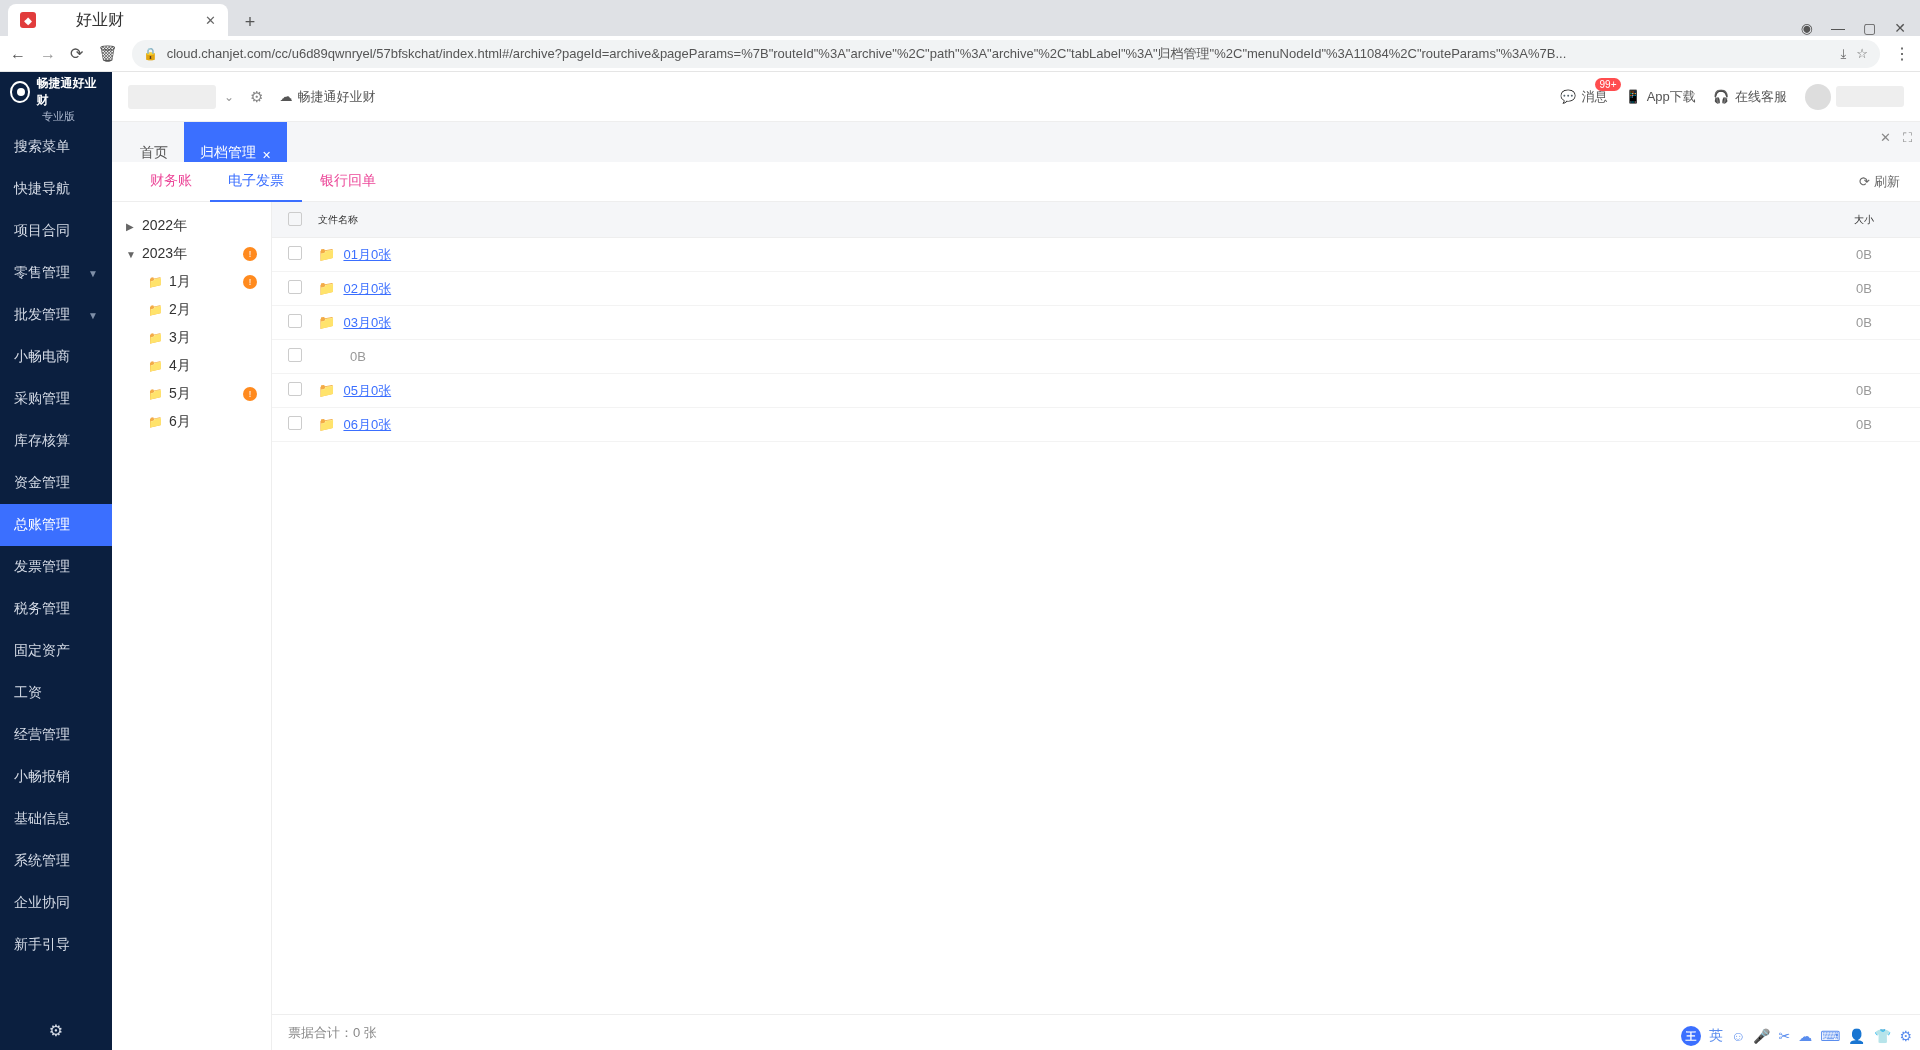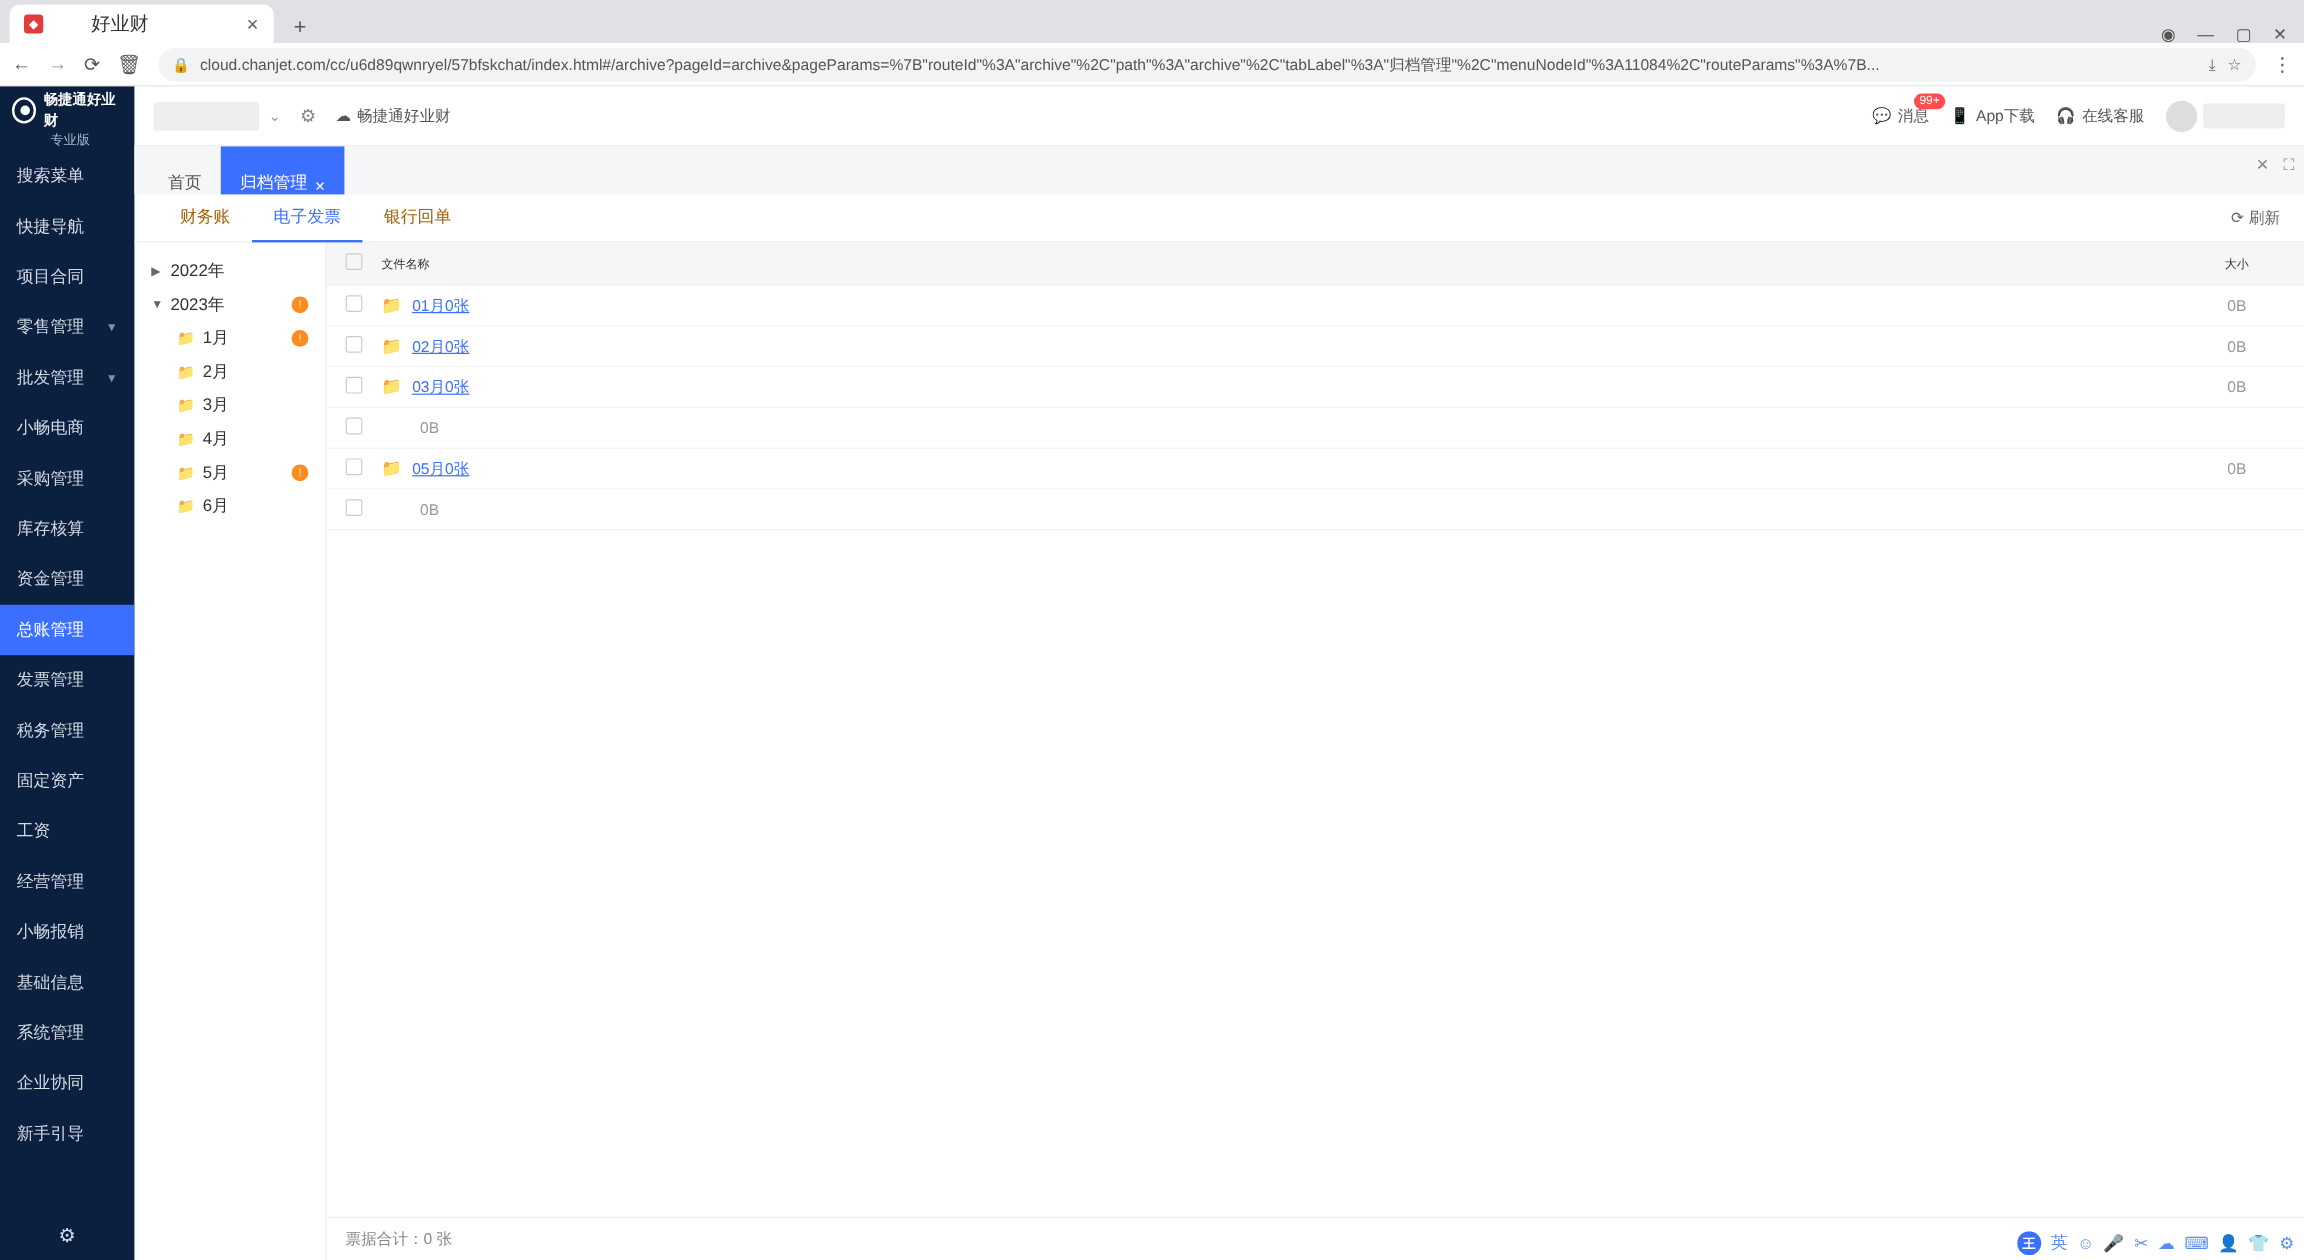--- a/index.html
+++ b/index.html
@@ -51,21 +51,21 @@
 .avatar { width: 26px; height: 26px; background: #ddd; border-radius: 50%; }
 .user-name { background: #eee; color: #aaa; padding: 2px 16px; border-radius: 3px; font-size: 12px; }
 
 .page-tabs { height: 40px; background: #f5f6f8; display: flex; align-items: flex-end; padding-left: 12px; position: relative; }
 .page-tab { height: 40px; padding: 0 16px; display: flex; align-items: flex-end; cursor: pointer; font-size: 14px; color: #555; gap: 6px; }
 .page-tab.active { background: #3b6fff; color: #fff; }
 .page-tab-close { font-size: 11px; }
 .page-tabs-right { position: absolute; right: 8px; top: 8px; display: flex; gap: 12px; color: #888; }
 
 .content-tabs { height: 40px; border-bottom: 1px solid #eee; display: flex; align-items: center; padding-left: 20px; position: relative; }
-.content-tab { padding: 0 18px; height: 40px; display: flex; align-items: center; cursor: pointer; font-size: 14px; color: #a16207; border-bottom: 2px solid transparent; }
+.content-tab { padding: 0 18px; height: 40px; display: flex; align-items: center; cursor: pointer; font-size: 14px; color: #ec4899; border-bottom: 2px solid transparent; }
 .content-tab.active { color: #3b6fff; border-bottom-color: #3b6fff; }
 .refresh-btn { position: absolute; right: 20px; display: flex; align-items: center; gap: 4px; color: #666; cursor: pointer; font-size: 13px; }
 
 .content-body { flex: 1; display: flex; min-height: 0; }
 .tree-panel { width: 160px; border-right: 1px solid #eee; padding: 10px 0; overflow-y: auto; }
 .tree-item { display: flex; align-items: center; gap: 6px; padding: 5px 14px; cursor: pointer; font-size: 14px; color: #333; }
 .tree-caret { font-size: 10px; color: #666; width: 10px; }
 .tree-sub { padding-left: 36px; }
 .tree-folder { color: #ccc; font-size: 12px; }
 .tree-badge { width: 14px; height: 14px; border-radius: 50%; background: #ff8a1e; color: #fff; font-size: 9px; display: flex; align-items: center; justify-content: center; margin-left: auto; }
@@ -319,20 +319,21 @@
     <span class="col-check"><span class="checkbox"></span></span>
     <span class="col-size file-size">0B</span>
             </div>
             <div class="file-row">
     <span class="col-check"><span class="checkbox"></span></span>
     <span class="col-name"><span class="folder-icon">📁</span><span class="file-link">05月0张</span></span>
     <span class="col-size file-size">0B</span>
             </div>
             <div class="file-row">
     <span class="col-check"><span class="checkbox"></span></span>
+    <span class="col-name"><span class="folder-icon">📁</span><span class="file-link">06月0张</span></span>
     <span class="col-size file-size">0B</span>
             </div>
           </div>
         <div class="file-footer">
           <span>票据合计：0 张</span>
         </div>
       </div>
     </div>
   </div>
 </div>

